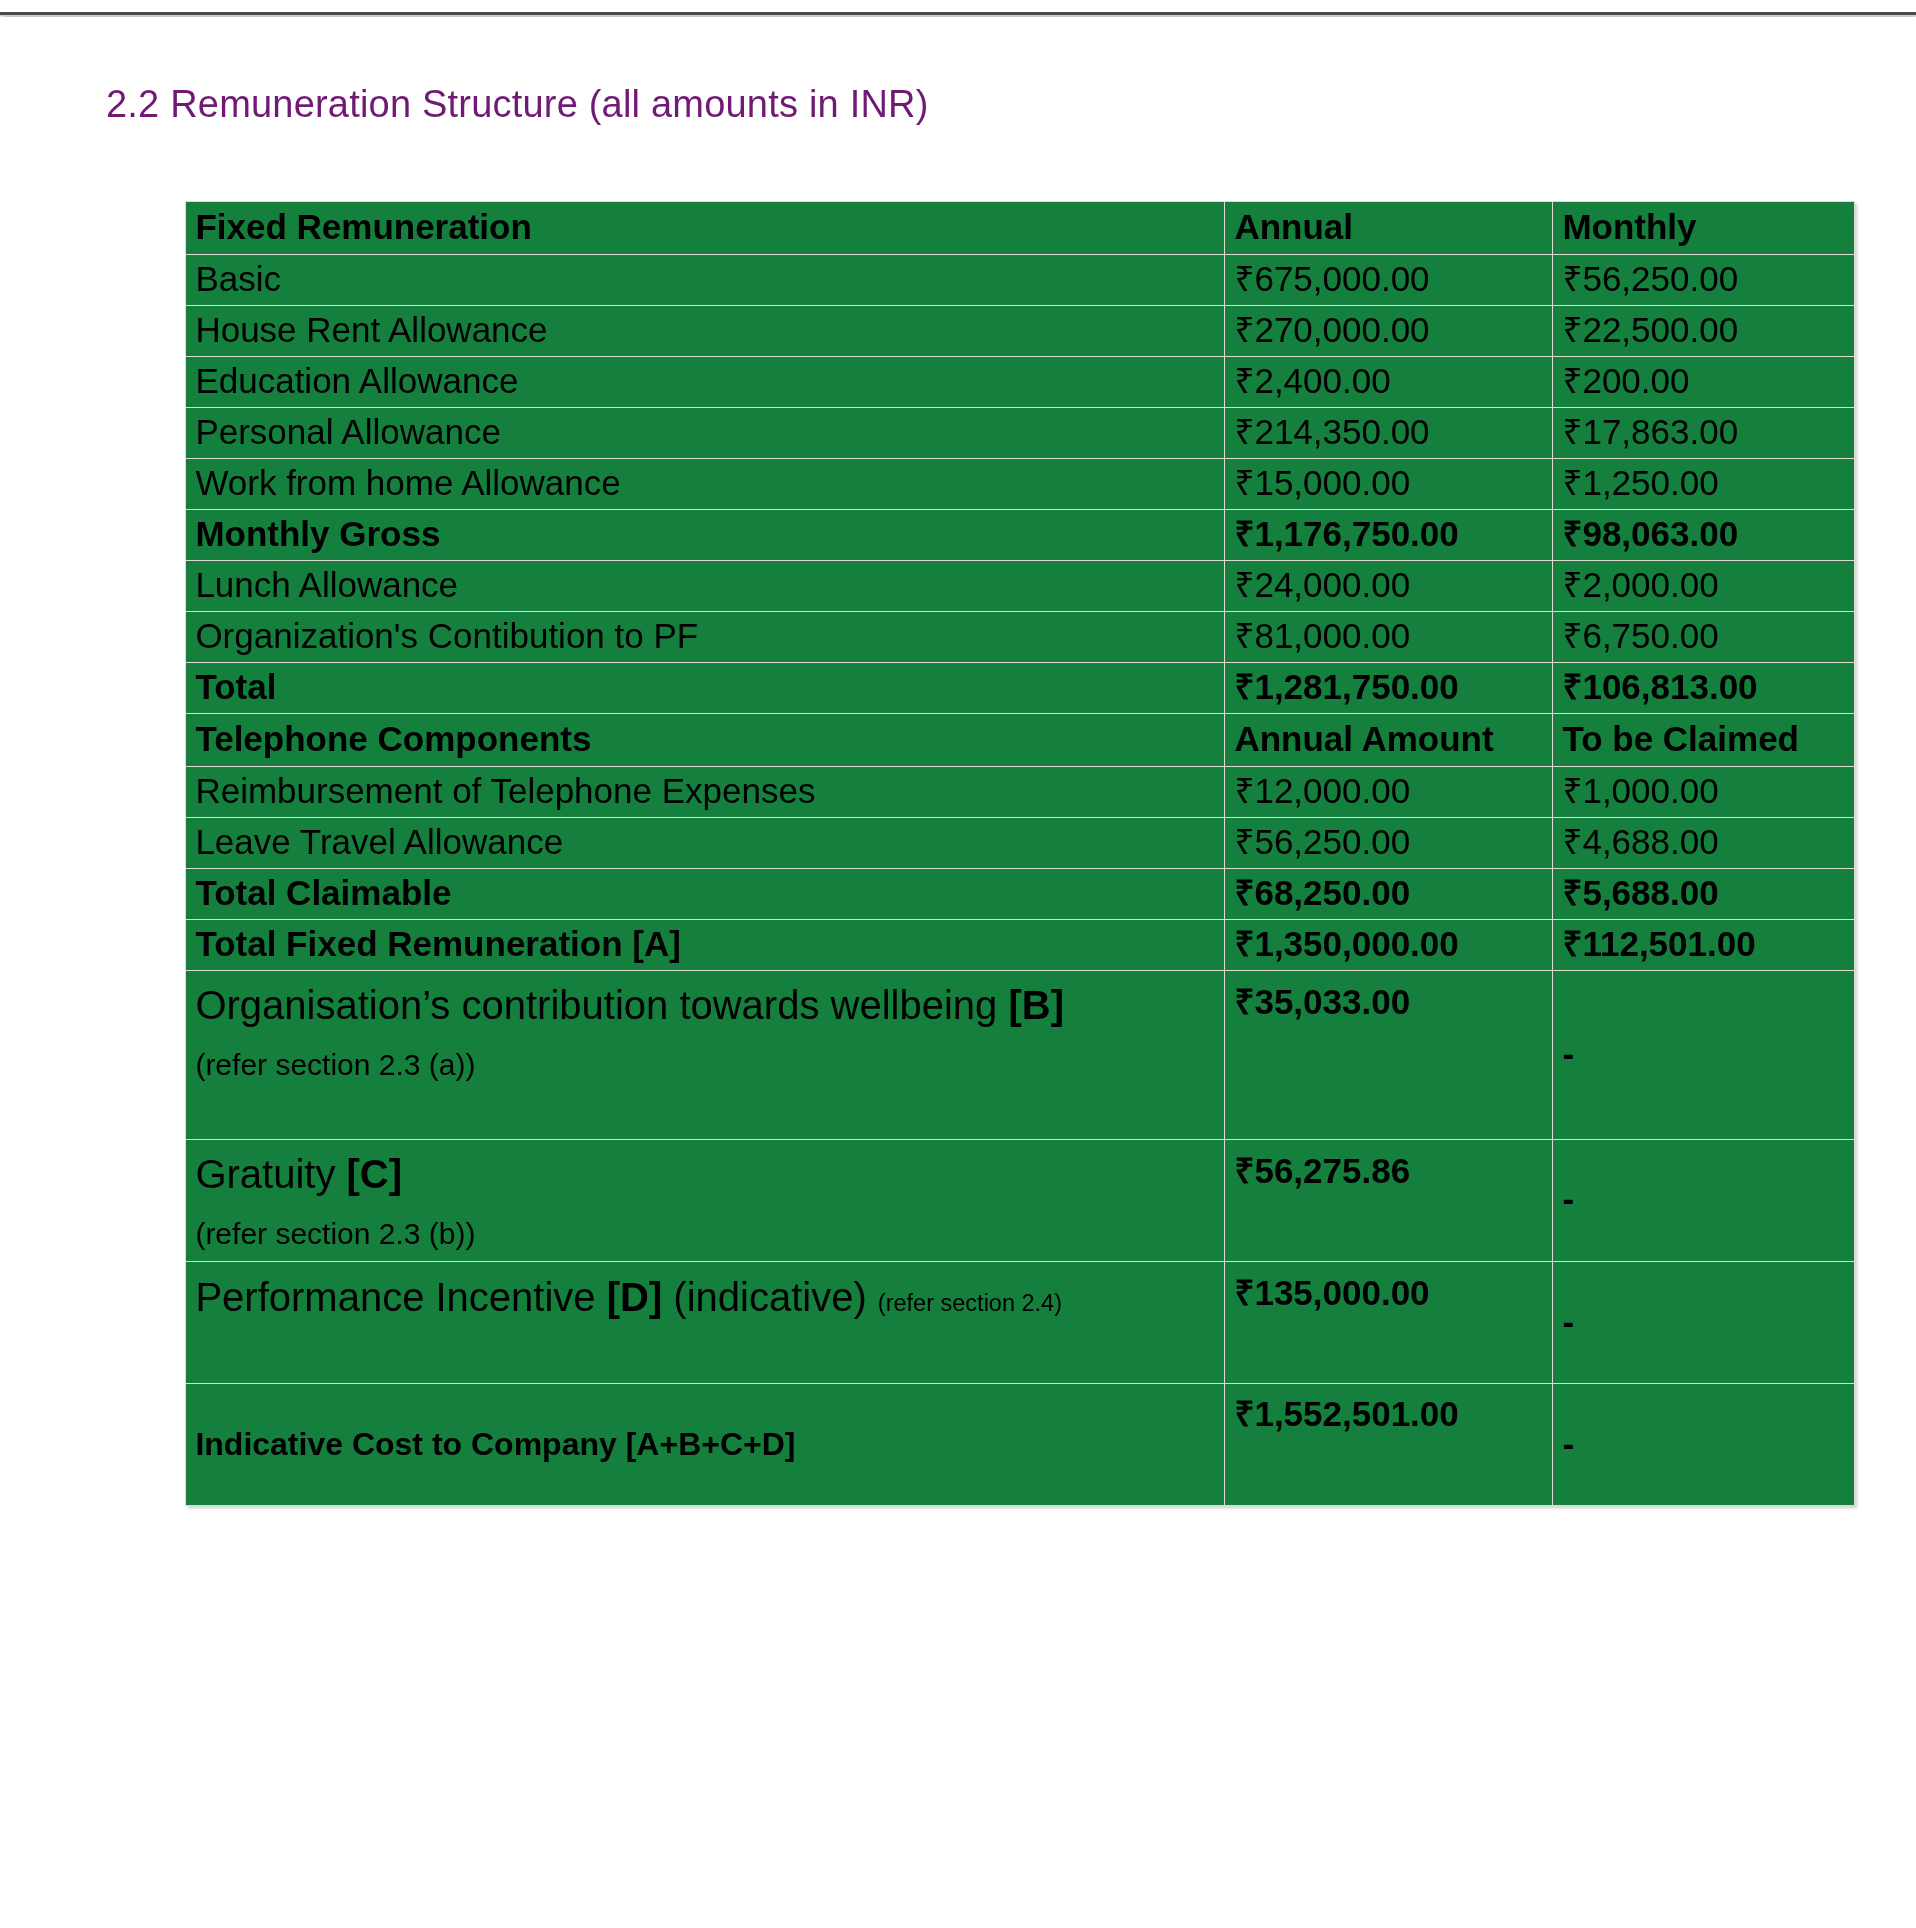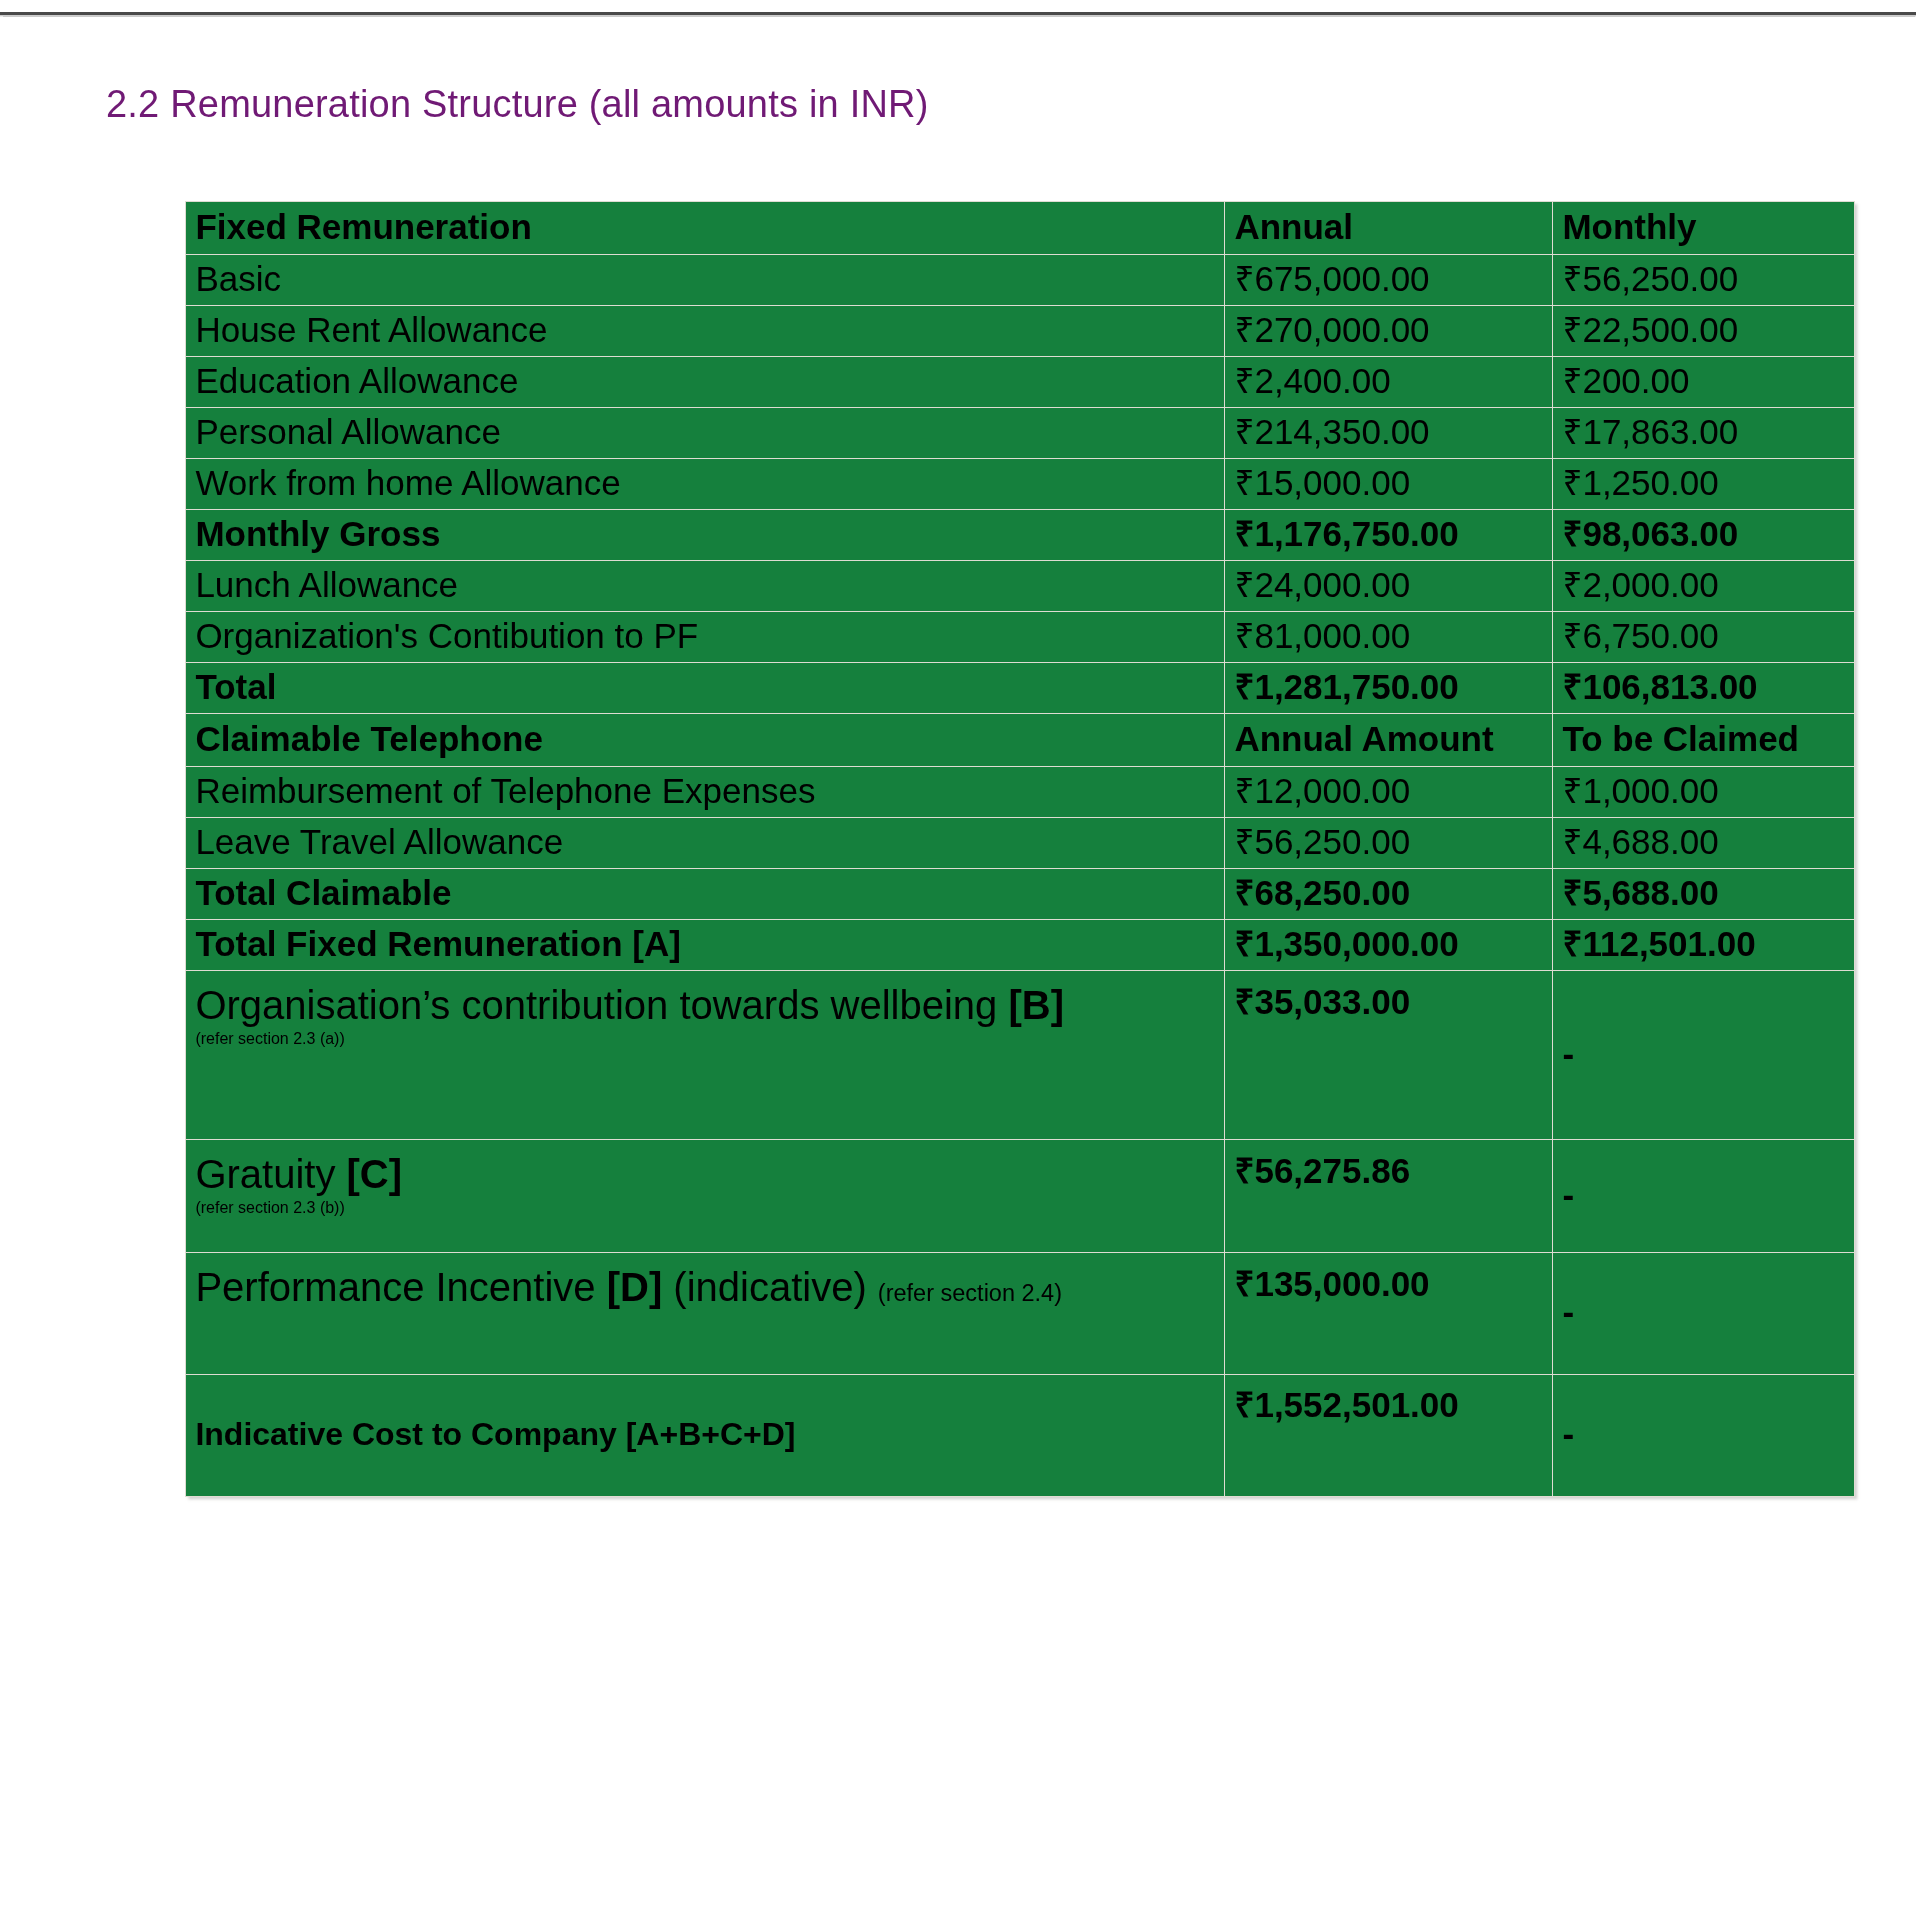--- a/index.html
+++ b/index.html
@@ -100,24 +100,24 @@
 
   .big-line {
     display: block;
     font-size: 40px;
     line-height: 1.25;
     font-weight: normal;
   }
   .big-line .bracket { font-weight: bold; }
   .small-note {
     display: block;
-    font-size: 16px;
+    font-size: 30px;
     line-height: 1.15;
     font-weight: normal;
-    margin-top: 0;
+    margin-top: 18px;
   }
   .inline-note { font-size: 23.5px; font-weight: normal; }
   .cctc-line {
     display: block;
     font-size: 32px;
     font-weight: bold;
     line-height: 1.2;
   }
 </style>
 </head>
@@ -182,21 +182,21 @@
         <td class="num">₹81,000.00</td>
         <td class="num">₹6,750.00</td>
       </tr>
       <tr class="r-bold">
         <td class="label">Total</td>
         <td class="num">₹1,281,750.00</td>
         <td class="num">₹106,813.00</td>
       </tr>
 
       <tr class="r-head">
-        <td class="label">Claimable Telephone</td>
+        <td class="label">Telephone Components</td>
         <td class="num">Annual Amount</td>
         <td class="num">To be Claimed</td>
       </tr>
 
       <tr class="r-normal">
         <td class="label">Reimbursement of Telephone Expenses</td>
         <td class="num">₹12,000.00</td>
         <td class="num">₹1,000.00</td>
       </tr>
       <tr class="r-normal">

